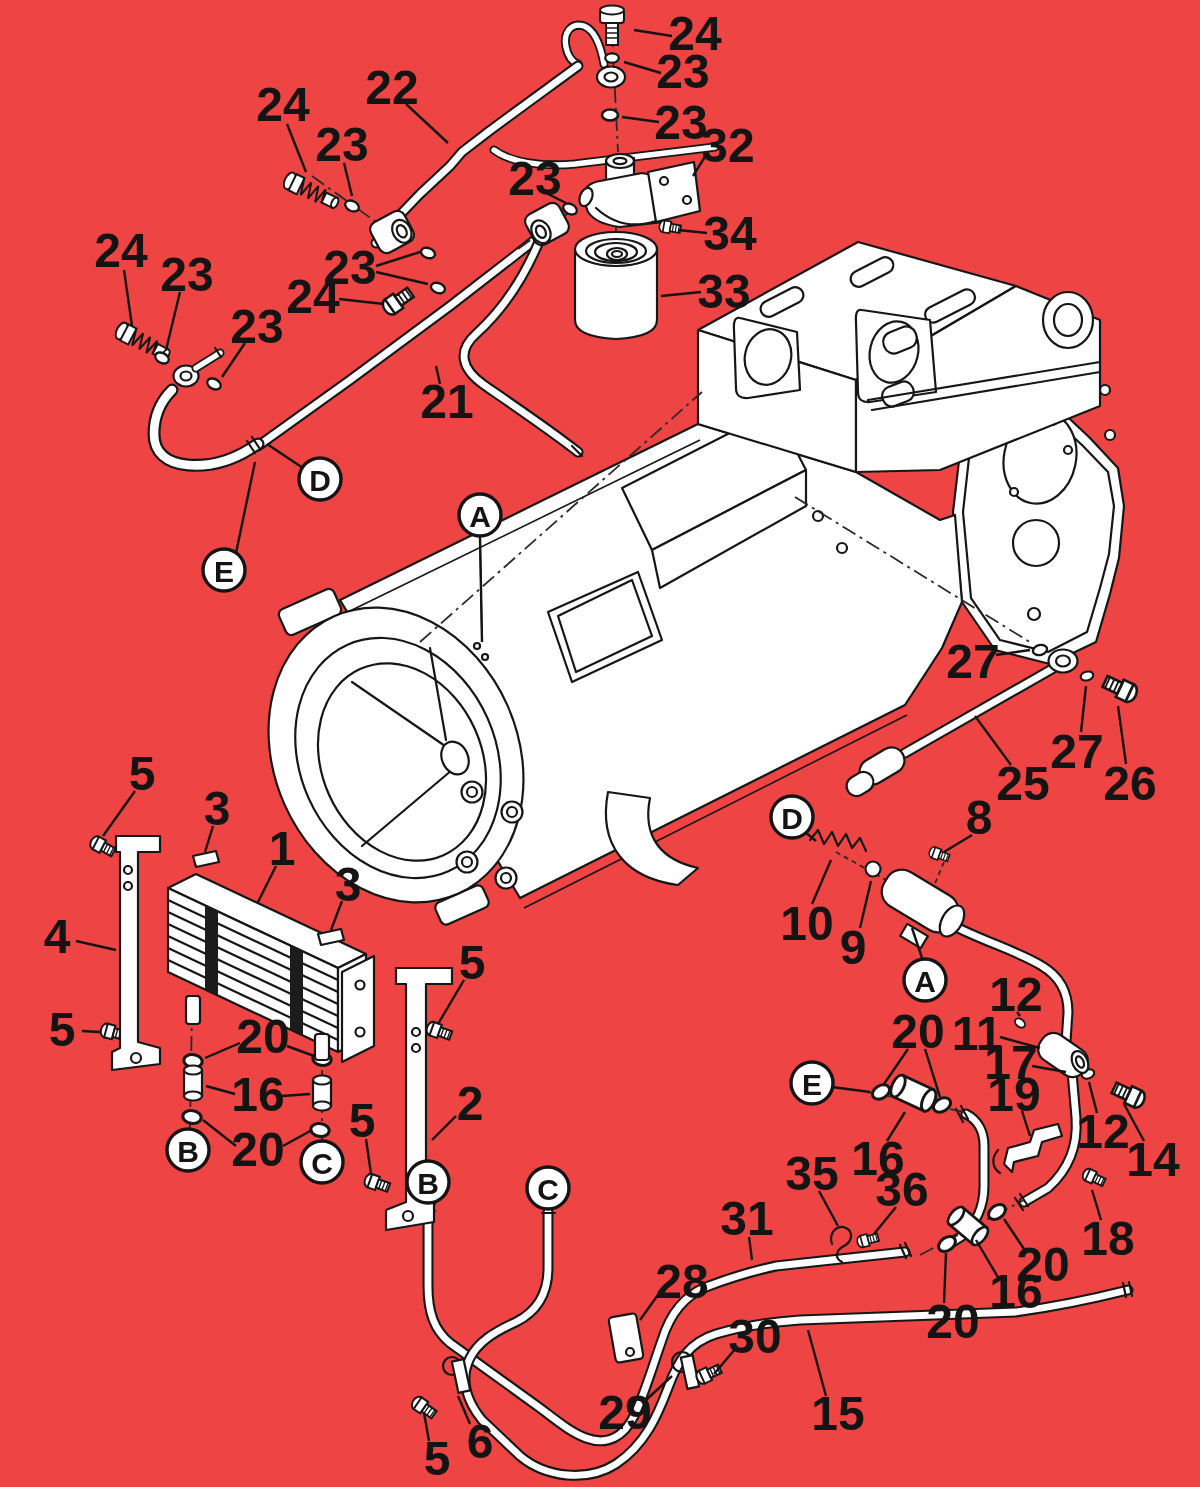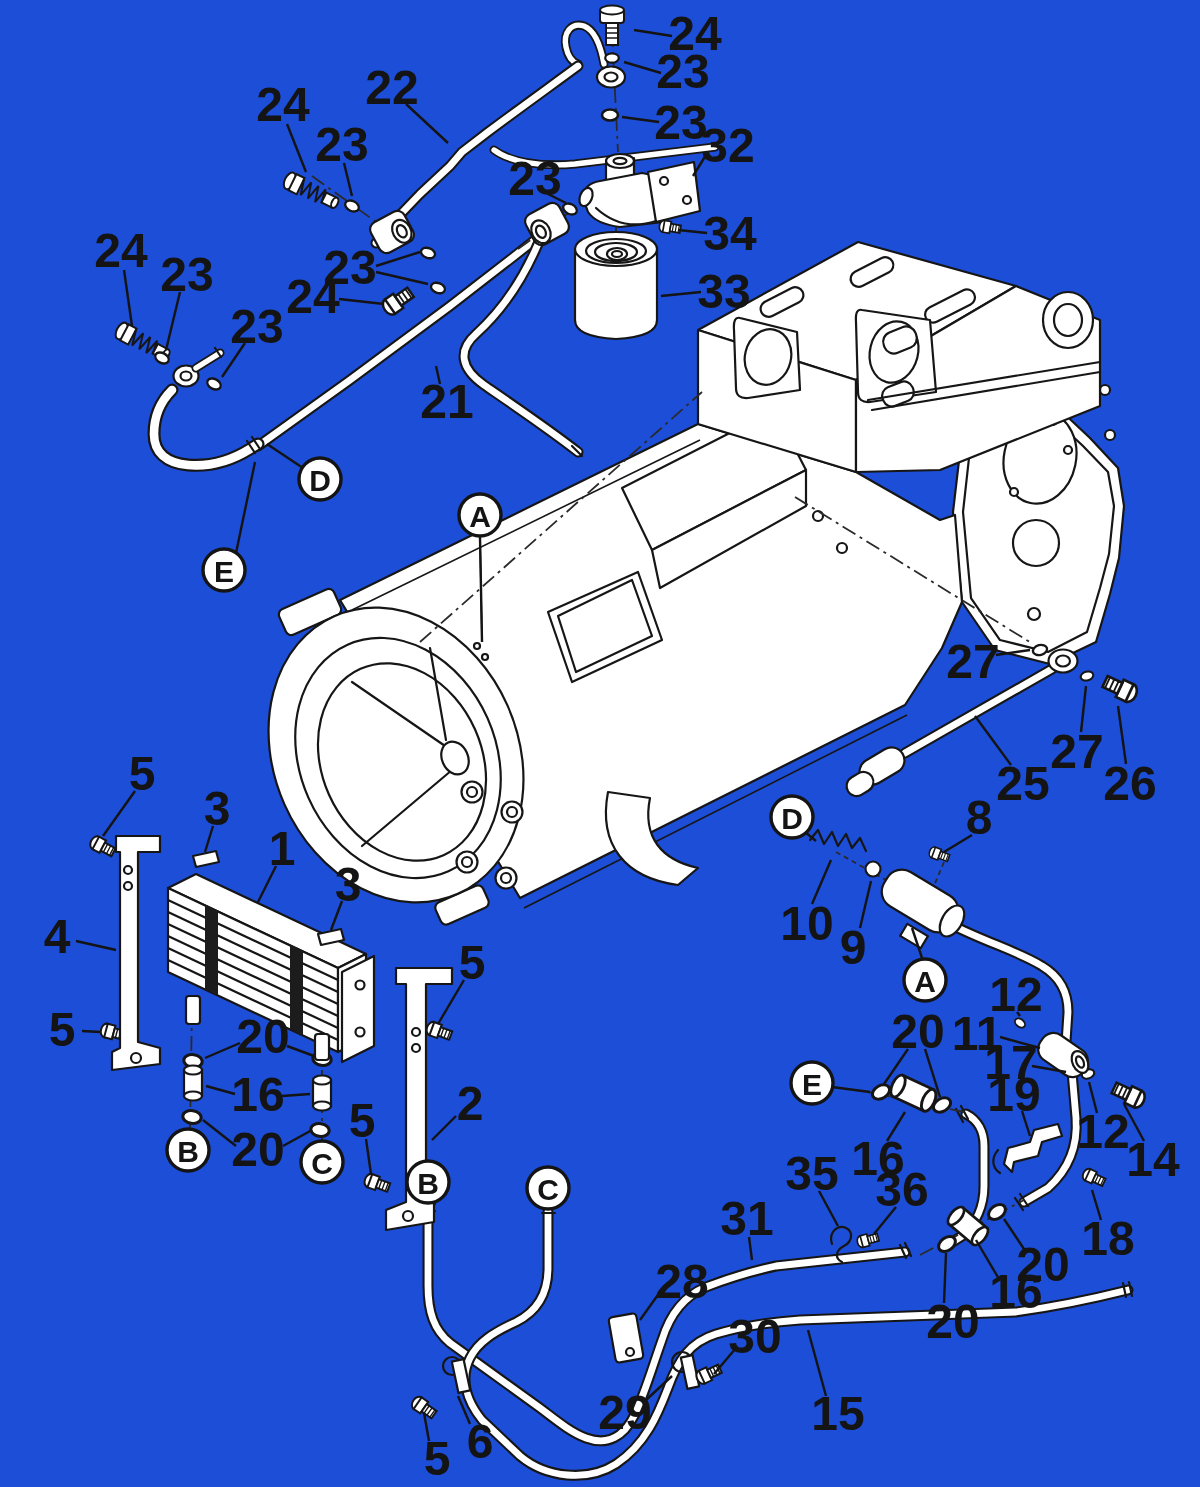--- a/index.html
+++ b/index.html
@@ -1,16 +1,16 @@
 <!DOCTYPE html>
 <html><head>
 <meta charset="utf-8">
 <style>
   html,body{margin:0;padding:0;background:#ffffff;}
-  #stage{position:relative;width:1200px;height:1487px;background:#1d4ed8;overflow:hidden;}
+  #stage{position:relative;width:1200px;height:1487px;background:#ef4444;overflow:hidden;}
   svg{position:absolute;top:0;left:0;}
   .callout-text{font-family:"Liberation Sans","DejaVu Sans",sans-serif;font-weight:700;font-size:48px;fill:#141414;}
   .letter-text{font-family:"Liberation Sans","DejaVu Sans",sans-serif;font-weight:700;font-size:30px;fill:#141414;}
   .leader{stroke:#141414;stroke-width:2.4;fill:none;}
   .letter-circle{fill:#ffffff;stroke:#141414;stroke-width:3.4;}
   .ln{stroke:#161616;stroke-width:2.2;fill:#ffffff;stroke-linejoin:round;}
   .lnf{stroke:#161616;stroke-width:2.2;fill:none;stroke-linejoin:round;stroke-linecap:round;}
   .thin{stroke:#161616;stroke-width:1.6;fill:none;}
   .dash{stroke:#2a2a2a;stroke-width:1.8;fill:none;stroke-dasharray:15 5 3 5;}
   .dash2{stroke:#2a2a2a;stroke-width:1.8;fill:none;stroke-dasharray:5 4;}

